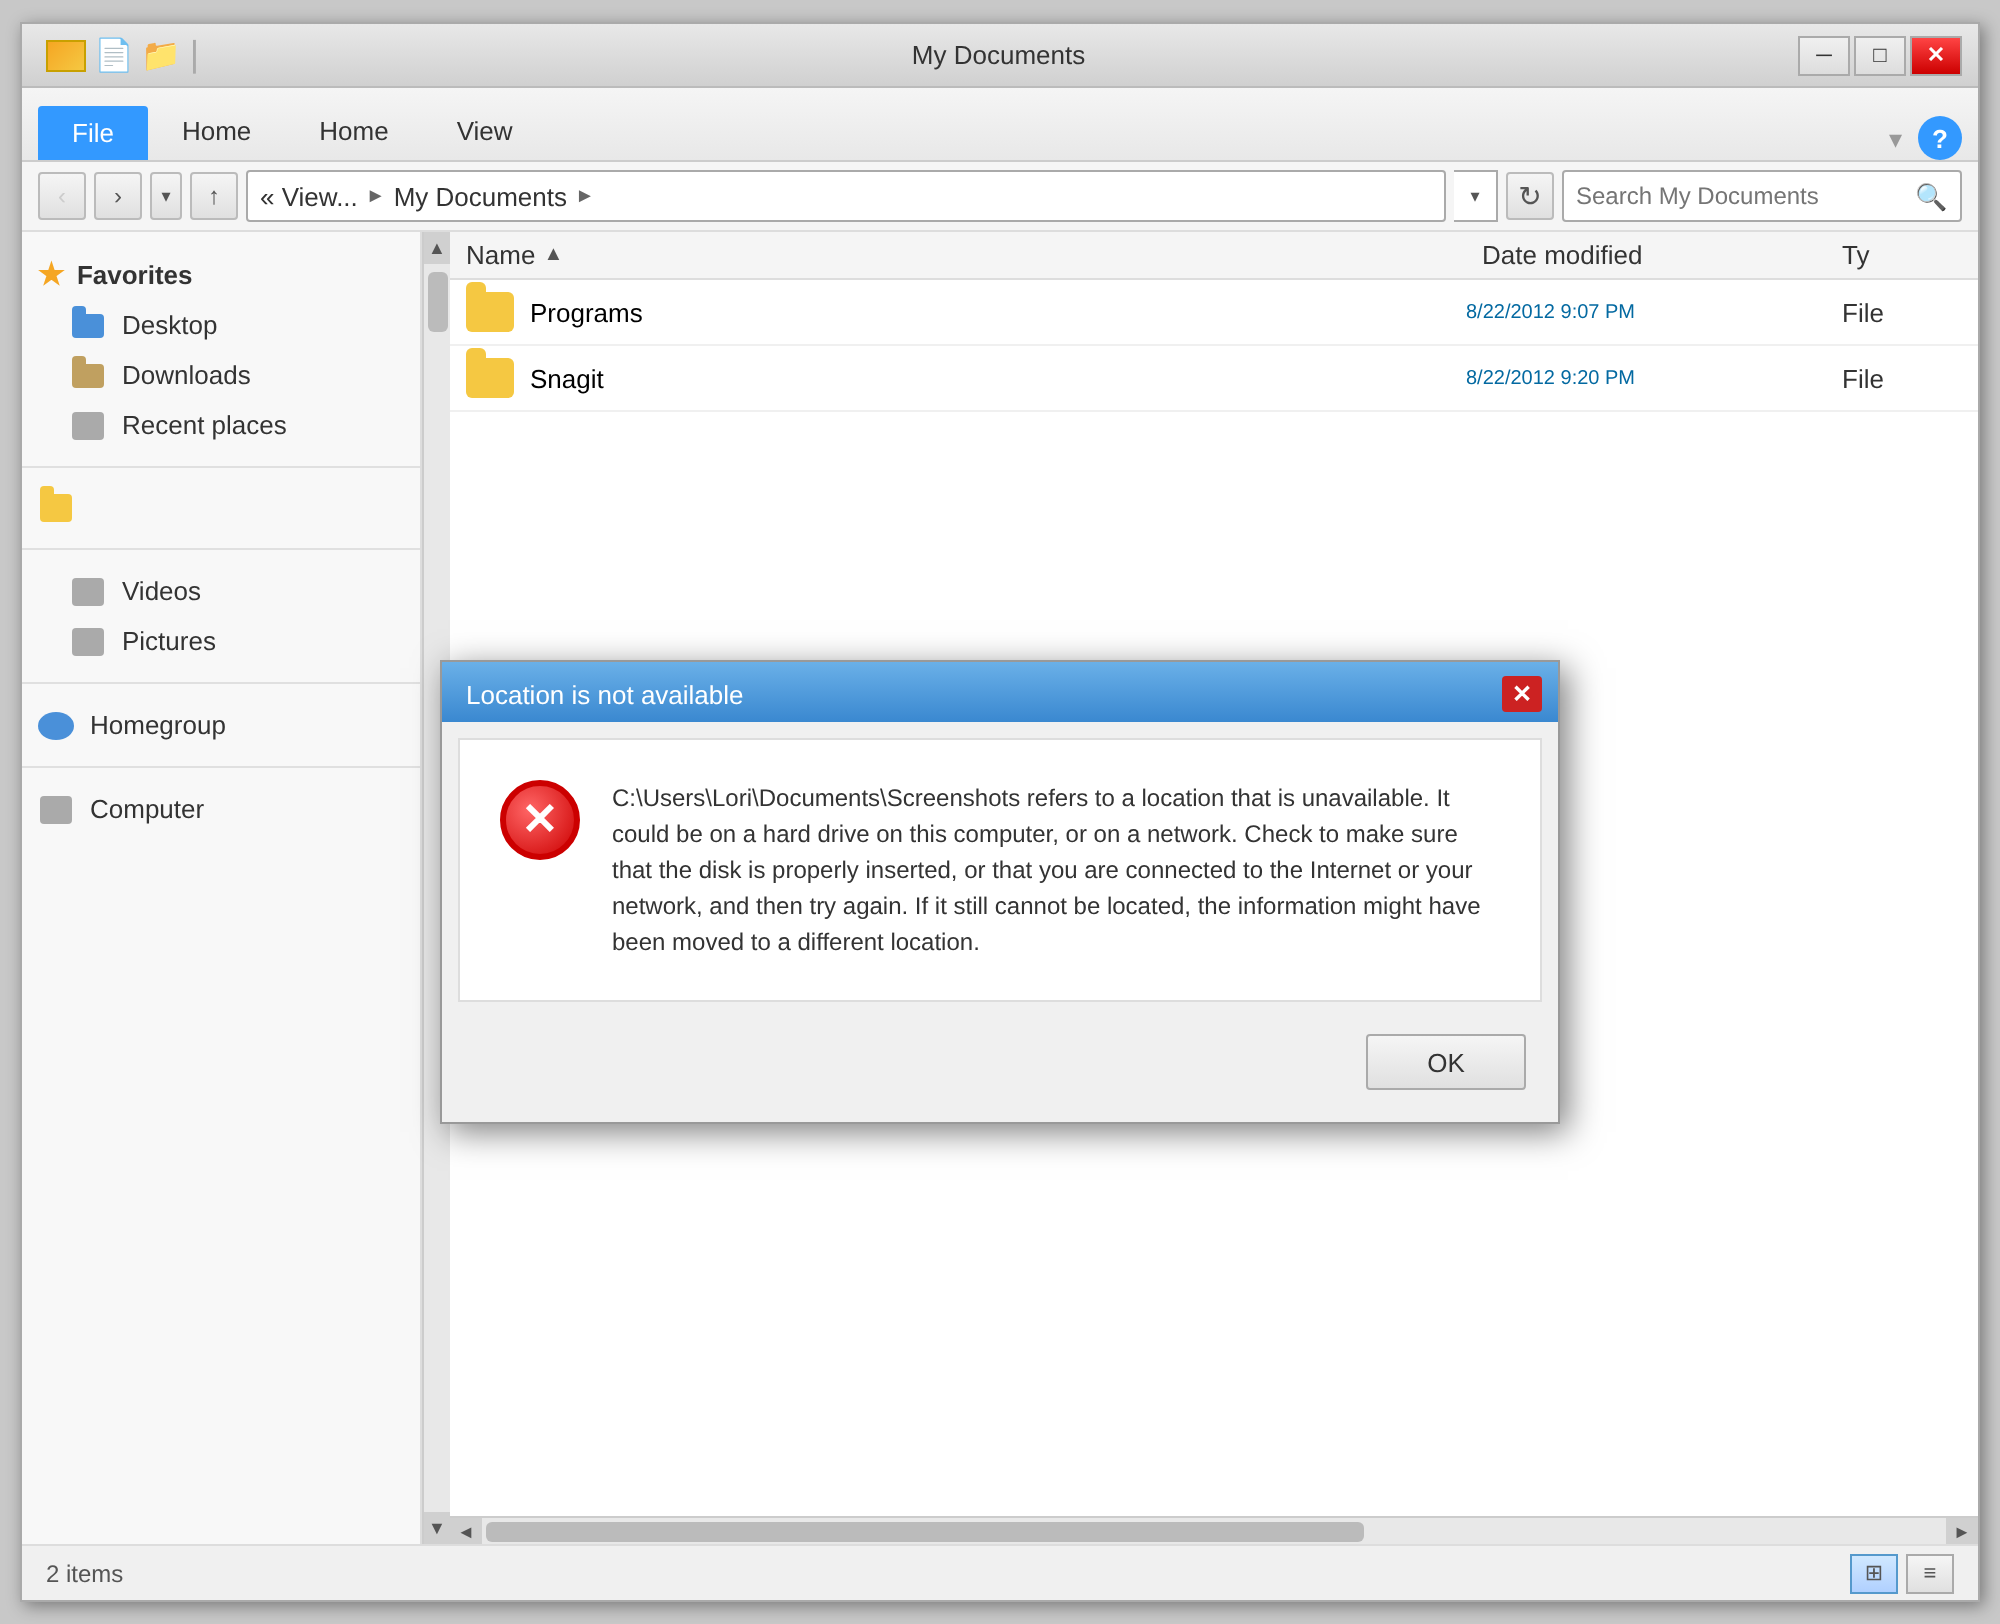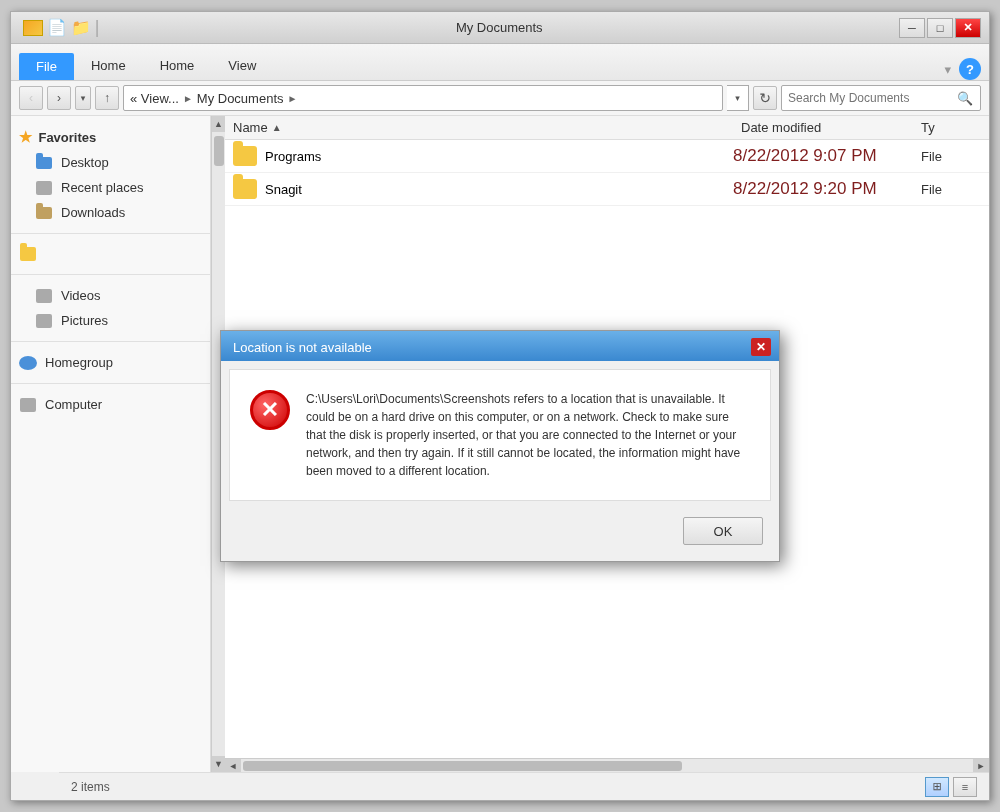--- a/index.html
+++ b/index.html
@@ -457,36 +457,35 @@
       content: '';
       position: absolute;
       top: -5px;
       left: 0;
       width: 10px;
       height: 5px;
       background: #f5c842;
       border-radius: 3px 3px 0 0;
     }
     .file-name { flex: 1; font-size: 13px; }
-    .file-date { width: 180px; font-size: 17px; color: #7f1d1d; }
+    .file-date { width: 180px; font-size: 10px; color: #0369a1; }
     .file-type { width: 60px; font-size: 13px; color: #333; }
 
     
     .status-bar {
       height: 28px;
       background: #f0f0f0;
       border-top: 1px solid #ddd;
       display: flex;
       align-items: center;
       padding: 0 12px;
       font-size: 12px;
       color: #555;
       flex-shrink: 0;
       justify-content: space-between;
-      margin-left: 48px;
     }
     .status-right {
       display: flex;
       gap: 4px;
     }
     .view-btn {
       width: 24px;
       height: 20px;
       background: linear-gradient(to bottom, #f5f5f5, #e0e0e0);
       border: 1px solid #aaa;
@@ -718,29 +717,29 @@
           <span>Favorites</span>
         </div>
         <div class="sidebar-item">
           <span class="sidebar-icon">
             <span class="folder-icon-blue"></span>
           </span>
           <span>Desktop</span>
         </div>
         <div class="sidebar-item">
           <span class="sidebar-icon">
+            <span class="folder-icon-dl"></span>
+          </span>
+          <span>Downloads</span>
+        </div>
+        <div class="sidebar-item">
+          <span class="sidebar-icon">
             <span class="recent-icon"></span>
           </span>
           <span>Recent places</span>
-        </div>
-        <div class="sidebar-item">
-          <span class="sidebar-icon">
-            <span class="folder-icon-dl"></span>
-          </span>
-          <span>Downloads</span>
         </div>
 
         <div class="sidebar-divider"></div>
 
         <div class="sidebar-item" style="padding-left:8px;">
           <span class="sidebar-icon">
             <span style="display:inline-block;width:16px;height:14px;background:#f5c842;border-radius:0 2px 2px 2px;position:relative;">
               <span style="position:absolute;top:-4px;left:0;width:7px;height:4px;background:#f5c842;border-radius:2px 2px 0 0;display:block;"></span>
             </span>
           </span>

